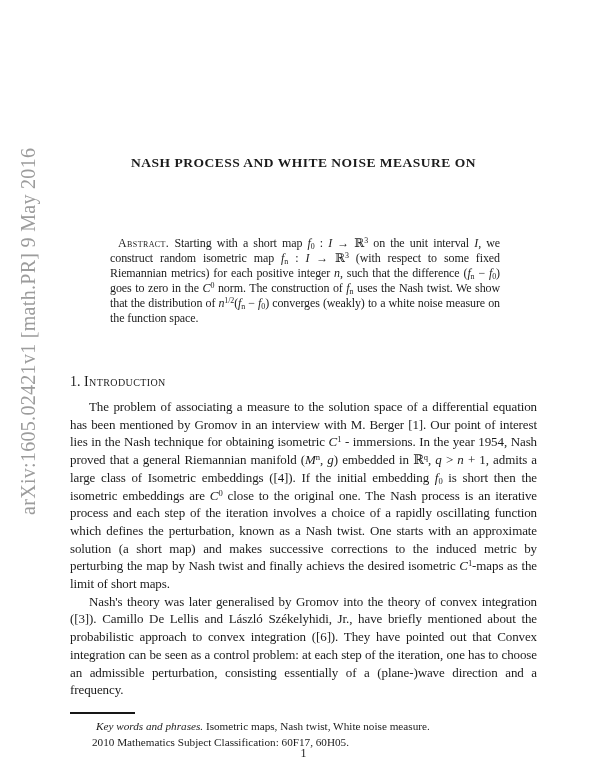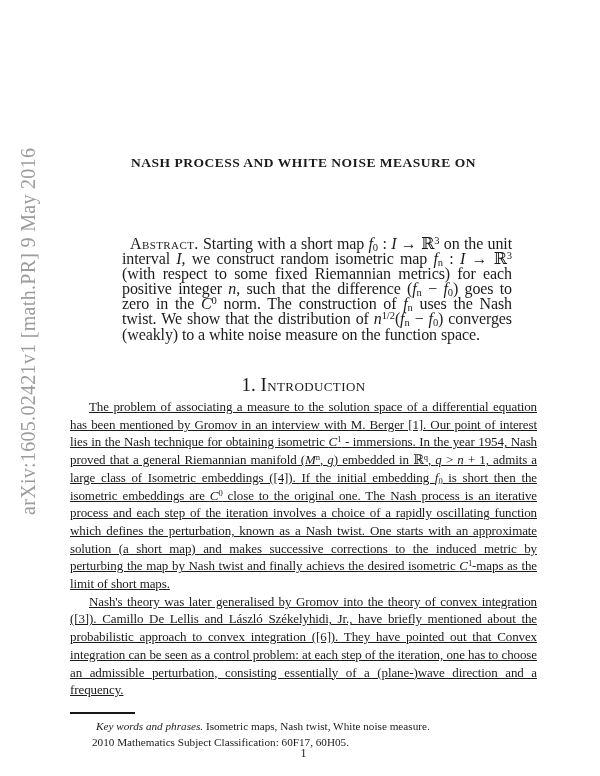--- a/index.html
+++ b/index.html
@@ -51,52 +51,49 @@
     font-variant: small-caps;
     font-size: 12px;
     letter-spacing: 1px;
   }
 
   .abstract {
     position: absolute;
     top: 236px;
     left: 110px;
     width: 390px;
-    font-size: 16px;
+    font-size: 12px;
     letter-spacing: -0.1px;
     line-height: 15.1px;
     text-align: justify;
     text-indent: 8px;
-    margin-left: 12px;
   }
   .abstract-label {
     font-variant: small-caps;
     letter-spacing: 0.4px;
   }
 
   .section-heading {
     position: absolute;
     top: 374px;
     left: 70px;
     width: 467px;
-    text-align: center;
-    font-size: 19px;
+    font-size: 14px;
   }
   .section-heading .sc { font-variant: small-caps; letter-spacing: 0.4px; }
 
   .body-text {
     position: absolute;
     top: 398px;
     left: 70px;
     width: 467px;
     font-size: 13px;
     letter-spacing: -0.1px;
     line-height: 17.7px;
     text-align: justify;
-    text-decoration: underline;
   }
   .body-text p { margin: 0; text-indent: 19px; }
 
   .footnote {
     position: absolute;
     top: 712px;
     left: 70px;
     width: 467px;
     font-size: 11.2px;
     line-height: 15.5px;

